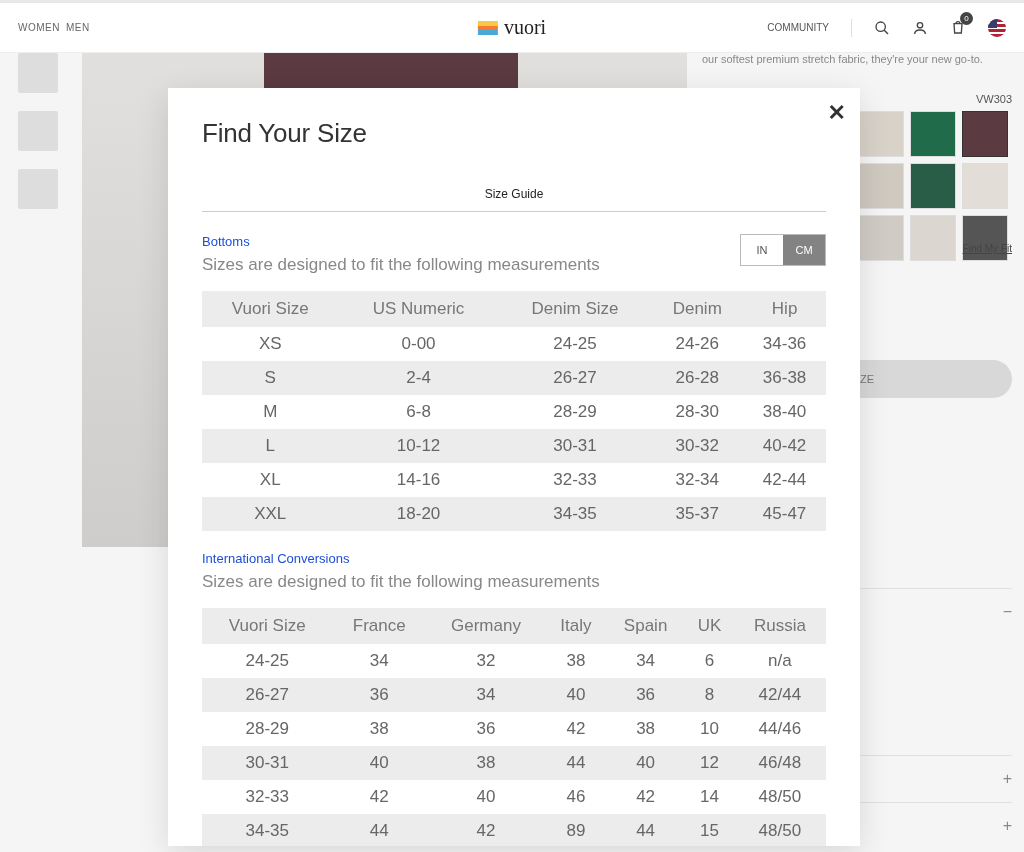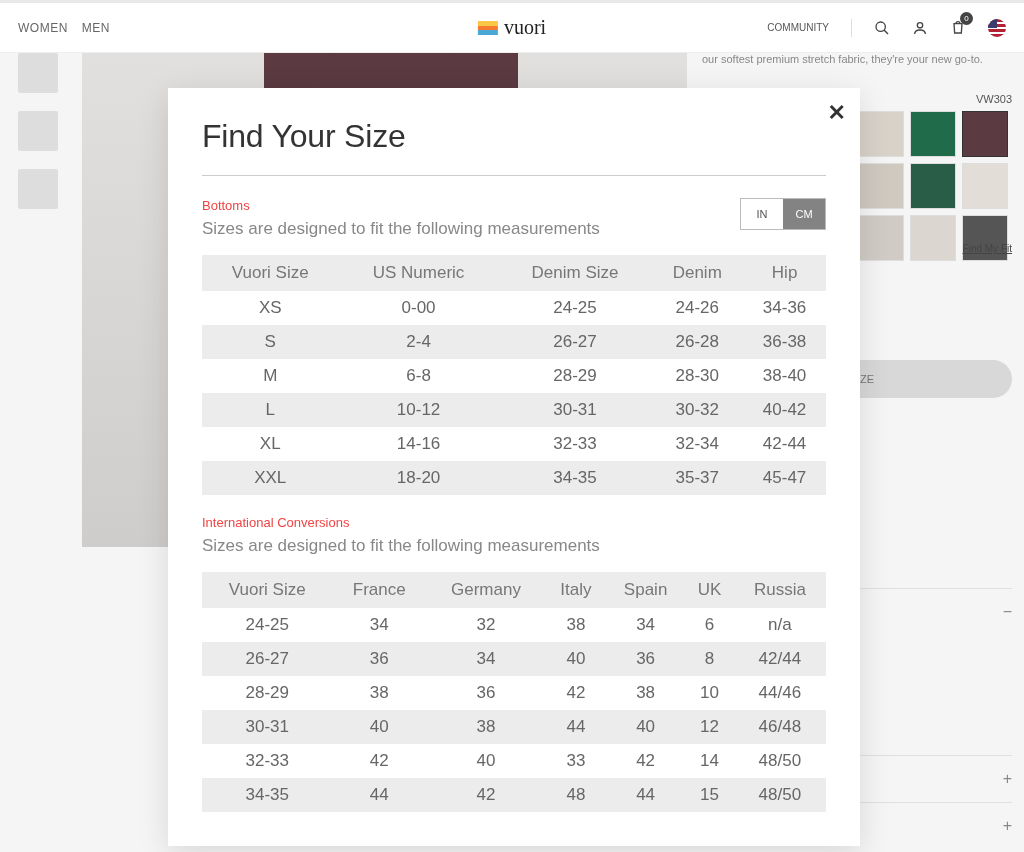--- a/index.html
+++ b/index.html
@@ -1,21 +1,21 @@
 <!DOCTYPE html>
 <html><head>
 <meta charset="utf-8">
 <style>
 * { box-sizing: border-box; margin: 0; padding: 0; }
 body { font-family: -apple-system, BlinkMacSystemFont, "Segoe UI", Helvetica, Arial, sans-serif; background: #f5f5f5; color: #333; width: 1024px; height: 852px; overflow: hidden; position: relative; }
 
 
 .topbar { height: 3px; background: #e8e8e8; }
 .header { height: 50px; background: #fff; border-bottom: 1px solid #eee; display: flex; align-items: center; padding: 0 18px; position: relative; }
-.nav-left { display: flex; gap: 14px; font-size: 12px; letter-spacing: 0.5px; color: #666; align-items: center; }
+.nav-left { display: flex; gap: 6px; font-size: 10px; letter-spacing: 0.5px; color: #666; align-items: center; }
 .nav-left span { cursor: pointer; }
 .logo { position: absolute; left: 50%; transform: translateX(-50%); display: flex; align-items: center; gap: 6px; font-family: Georgia, serif; font-size: 20px; color: #222; }
 .logo-flag { width: 20px; height: 14px; background: linear-gradient(to bottom, #f9c846 33%, #f47b2f 33% 66%, #4aa8d8 66%); }
 .nav-right { margin-left: auto; display: flex; align-items: center; gap: 22px; font-size: 10px; color: #555; }
 .divider-v { width: 1px; height: 18px; background: #ddd; }
 .icon { width: 16px; height: 16px; color: #444; }
 .bag-wrap { position: relative; }
 .bag-badge { position: absolute; top: -7px; right: -7px; background: #444; color: #fff; border-radius: 50%; width: 13px; height: 13px; font-size: 8px; display: flex; align-items: center; justify-content: center; }
 .flag-us { width: 18px; height: 18px; border-radius: 50%; background: linear-gradient(to bottom, #b22234 0 14%, #fff 14% 28%, #b22234 28% 42%, #fff 42% 56%, #b22234 56% 70%, #fff 70% 84%, #b22234 84% 100%); position: relative; overflow: hidden;}
 .flag-us::before { content:''; position:absolute; top:0;left:0;width:9px;height:9px;background:#3c3b6e;}
@@ -37,26 +37,26 @@
 .find-fit { text-align:right; font-size:10px; text-decoration:underline; margin-top:-18px; margin-bottom:6px; color:#444;}
 .cta-btn { width:100%; height:38px; background:#d8d8d8; color:#777; border:none; border-radius:19px; margin-top:18px; font-size:11px;}
 .bullets { margin-top:60px; font-size:11px; line-height:1.7; color:#666;}
 .accordion-row { border-top:1px solid #e0e0e0; padding:14px 0; display:flex; justify-content:flex-end; color:#888;}
 .acc-sign { font-size:16px; font-weight:300;}
 
 
 .overlay { position:absolute; inset:0; }
 .modal { position:absolute; left:168px; top:88px; width:692px; height:758px; background:#fff; padding:30px 34px; overflow:hidden; box-shadow:0 8px 30px rgba(0,0,0,0.12);}
 .close { position:absolute; top:12px; right:14px; font-size:22px; color:#333; cursor:pointer; font-weight:bold;}
-.modal h1 { font-size:32px; font-weight:400; color:#333; margin-bottom:20px; letter-spacing:-0.2px;}
+.modal h1 { font-size:26px; font-weight:400; color:#333; margin-bottom:28px; letter-spacing:-0.2px;}
 .tabs { display:flex; border-bottom:1px solid #ccc; margin-bottom:22px;}
 .tab { flex:1; text-align:center; padding:10px 0; font-size:12px; color:#666;}
 .tab.active { color:#222; }
 .section-row { display:flex; justify-content:space-between; align-items:flex-start;}
-.section-title { font-size:13px; color:#ef4444; margin-bottom:6px;}
+.section-title { font-size:13px; color:#1d4ed8; margin-bottom:6px;}
 .section-sub { font-size:17px; color:#888; margin-bottom:16px;}
 .unit-toggle { display:flex; border:1px solid #bbb;}
 .unit { width:42px; height:30px; display:flex; align-items:center; justify-content:center; font-size:11px; color:#555;}
 .unit.active { background:#838383; color:#fff;}
 table { width:100%; border-collapse:collapse; font-size:17px; color:#666; margin-bottom:20px;}
 th { background:#ececec; font-weight:400; padding:8px 4px; color:#777;}
 td { padding:7px 4px; text-align:center;}
 tbody tr:nth-child(even) td { background:#ececec; }
 .section2 { }
 </style>
@@ -158,20 +158,21 @@
         <span class="acc-sign">+</span>
       </div>
   </div>
 </div>
 
 <div class="overlay">
   <div class="modal">
     <span class="close">✕</span>
     <h1>Find Your Size</h1>
     <div class="tabs">
+      <div class="tab active">Size Guide</div>
     </div>
     <div class="section-row">
       <div>
         <div class="section-title">Bottoms</div>
         <div class="section-sub">Sizes are designed to fit the following measurements</div>
       </div>
       <div class="unit-toggle">
         <div class="unit">IN</div>
         <div class="unit active">CM</div>
       </div>
@@ -284,30 +285,30 @@
             <td>38</td>
             <td>44</td>
             <td>40</td>
             <td>12</td>
             <td>46/48</td>
           </tr>
           <tr>
             <td>32-33</td>
             <td>42</td>
             <td>40</td>
-            <td>33</td>
+            <td>46</td>
             <td>42</td>
             <td>14</td>
             <td>48/50</td>
           </tr>
           <tr>
             <td>34-35</td>
             <td>44</td>
             <td>42</td>
-            <td>48</td>
+            <td>89</td>
             <td>44</td>
             <td>15</td>
             <td>48/50</td>
           </tr>
         </tbody>
     </table>
   </div>
 </div>
 
 </body></html>

